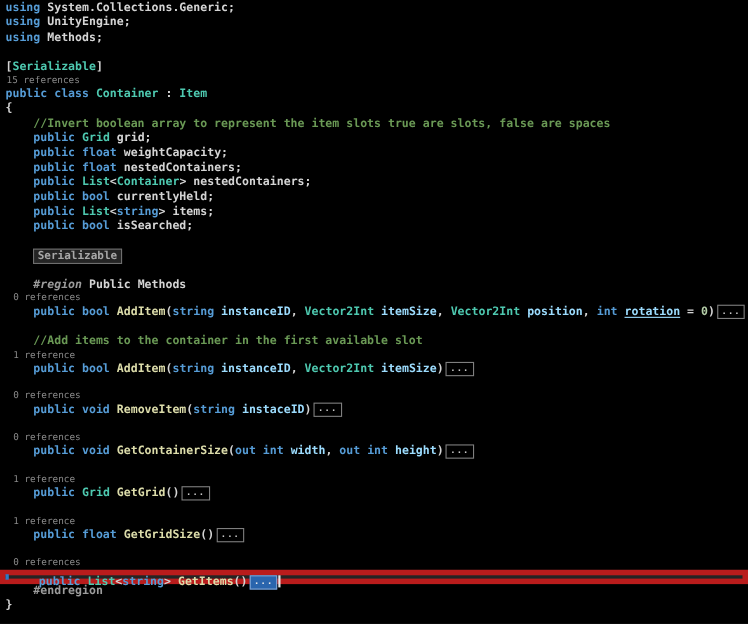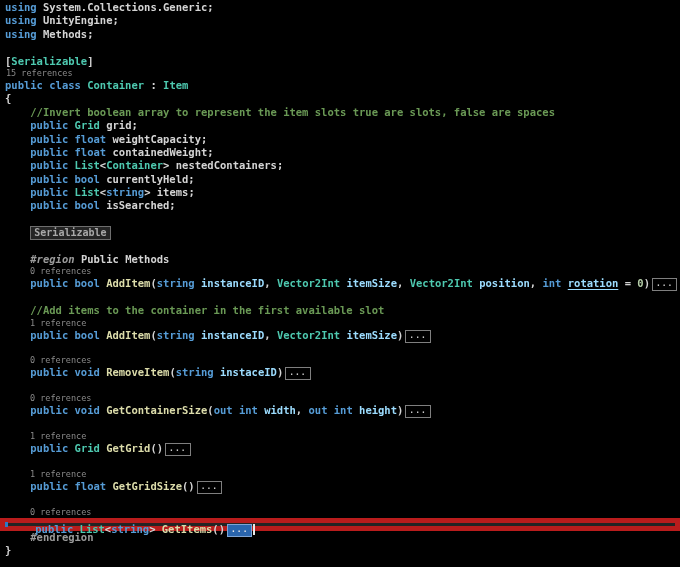--- a/index.html
+++ b/index.html
@@ -25,21 +25,21 @@
   }
   .line.blank { height: 13.4px; }
   .line.lens {
     height: 11px;
     line-height: 11px;
     font-size: 8.5px;
     font-weight: normal;
     color: #8a8a8a;
     padding-left: 6px;
   }
-  .line.lens.indent-1 { padding-left: 30px; }
+  .line.lens.indent-1 { padding-left: 12px; }
   .tok { display: inline; }
   .u { text-decoration: underline; text-underline-offset: 2px; }
   .collapse-box {
     display: inline-block;
     border: 1px solid #7f7f7f;
     color: #c8c8c8;
     font-size: 8px;
     line-height: 7px;
     padding: 1px 3px 3px 3px;
     margin-left: 2px;
@@ -87,21 +87,21 @@
     <div class="line code"><span class="tok" style="color: rgb(86, 156, 214);">using</span><span class="tok" style="color: rgb(212, 212, 212);"> UnityEngine;</span></div>
     <div class="line code"><span class="tok" style="color: rgb(86, 156, 214);">using</span><span class="tok" style="color: rgb(212, 212, 212);"> Methods;</span></div>
     <div class="line blank"></div>
     <div class="line code"><span class="tok" style="color: rgb(212, 212, 212);">[</span><span class="tok" style="color: rgb(78, 201, 176);">Serializable</span><span class="tok" style="color: rgb(212, 212, 212);">]</span></div>
     <div class="line lens" style="color: rgb(138, 138, 138);">15 references</div>
     <div class="line code"><span class="tok" style="color: rgb(86, 156, 214);">public class </span><span class="tok" style="color: rgb(78, 201, 176);">Container</span><span class="tok" style="color: rgb(212, 212, 212);"> : </span><span class="tok" style="color: rgb(78, 201, 176);">Item</span></div>
     <div class="line code"><span class="tok" style="color: rgb(212, 212, 212);">{</span></div>
     <div class="line code"><span class="tok" style="color: rgb(106, 153, 85);">    //Invert boolean array to represent the item slots true are slots, false are spaces</span></div>
     <div class="line code"><span class="tok" style="color: rgb(212, 212, 212);">    </span><span class="tok" style="color: rgb(86, 156, 214);">public </span><span class="tok" style="color: rgb(78, 201, 176);">Grid</span><span class="tok" style="color: rgb(212, 212, 212);"> grid;</span></div>
     <div class="line code"><span class="tok" style="color: rgb(212, 212, 212);">    </span><span class="tok" style="color: rgb(86, 156, 214);">public float </span><span class="tok" style="color: rgb(212, 212, 212);">weightCapacity;</span></div>
-    <div class="line code"><span class="tok" style="color: rgb(212, 212, 212);">    </span><span class="tok" style="color: rgb(86, 156, 214);">public float </span><span class="tok" style="color: rgb(212, 212, 212);">containedWeight;</span></div>
+    <div class="line code"><span class="tok" style="color: rgb(212, 212, 212);">    </span><span class="tok" style="color: rgb(86, 156, 214);">public float </span><span class="tok" style="color: rgb(212, 212, 212);">nestedContainers;</span></div>
     <div class="line code"><span class="tok" style="color: rgb(212, 212, 212);">    </span><span class="tok" style="color: rgb(86, 156, 214);">public </span><span class="tok" style="color: rgb(78, 201, 176);">List</span><span class="tok" style="color: rgb(212, 212, 212);">&lt;</span><span class="tok" style="color: rgb(78, 201, 176);">Container</span><span class="tok" style="color: rgb(212, 212, 212);">&gt; nestedContainers;</span></div>
     <div class="line code"><span class="tok" style="color: rgb(212, 212, 212);">    </span><span class="tok" style="color: rgb(86, 156, 214);">public bool </span><span class="tok" style="color: rgb(212, 212, 212);">currentlyHeld;</span></div>
     <div class="line code"><span class="tok" style="color: rgb(212, 212, 212);">    </span><span class="tok" style="color: rgb(86, 156, 214);">public </span><span class="tok" style="color: rgb(78, 201, 176);">List</span><span class="tok" style="color: rgb(212, 212, 212);">&lt;</span><span class="tok" style="color: rgb(86, 156, 214);">string</span><span class="tok" style="color: rgb(212, 212, 212);">&gt; items;</span></div>
     <div class="line code"><span class="tok" style="color: rgb(212, 212, 212);">    </span><span class="tok" style="color: rgb(86, 156, 214);">public bool </span><span class="tok" style="color: rgb(212, 212, 212);">isSearched;</span></div>
     <div class="line blank"></div>
     <div class="line code"><span class="tok" style="color: rgb(212, 212, 212);">    </span><span class="region-box">Serializable</span></div>
     <div class="line blank"></div>
     <div class="line code"><span class="tok" style="color: rgb(212, 212, 212);">    </span><span class="tok" style="color: rgb(155, 155, 155); font-style: italic;">#region</span><span class="tok" style="color: rgb(212, 212, 212);"> Public Methods</span></div>
     <div class="line lens indent-1" style="color: rgb(138, 138, 138);">0 references</div>
     <div class="line code"><span class="tok" style="color: rgb(212, 212, 212);">    </span><span class="tok" style="color: rgb(86, 156, 214);">public bool </span><span class="tok" style="color: rgb(220, 220, 170);">AddItem</span><span class="tok" style="color: rgb(212, 212, 212);">(</span><span class="tok" style="color: rgb(86, 156, 214);">string</span><span class="tok" style="color: rgb(212, 212, 212);"> </span><span class="tok" style="color: rgb(156, 220, 254);">instanceID</span><span class="tok" style="color: rgb(212, 212, 212);">, </span><span class="tok" style="color: rgb(78, 201, 176);">Vector2Int</span><span class="tok" style="color: rgb(212, 212, 212);"> </span><span class="tok" style="color: rgb(156, 220, 254);">itemSize</span><span class="tok" style="color: rgb(212, 212, 212);">, </span><span class="tok" style="color: rgb(78, 201, 176);">Vector2Int</span><span class="tok" style="color: rgb(212, 212, 212);"> </span><span class="tok" style="color: rgb(156, 220, 254);">position</span><span class="tok" style="color: rgb(212, 212, 212);">, </span><span class="tok" style="color: rgb(86, 156, 214);">int</span><span class="tok" style="color: rgb(212, 212, 212);"> </span><span class="tok u" style="color: rgb(156, 220, 254);">rotation</span><span class="tok" style="color: rgb(212, 212, 212);"> = </span><span class="tok" style="color: rgb(181, 206, 168);">0</span><span class="tok" style="color: rgb(212, 212, 212);">)</span><span class="collapse-box">...</span></div>

